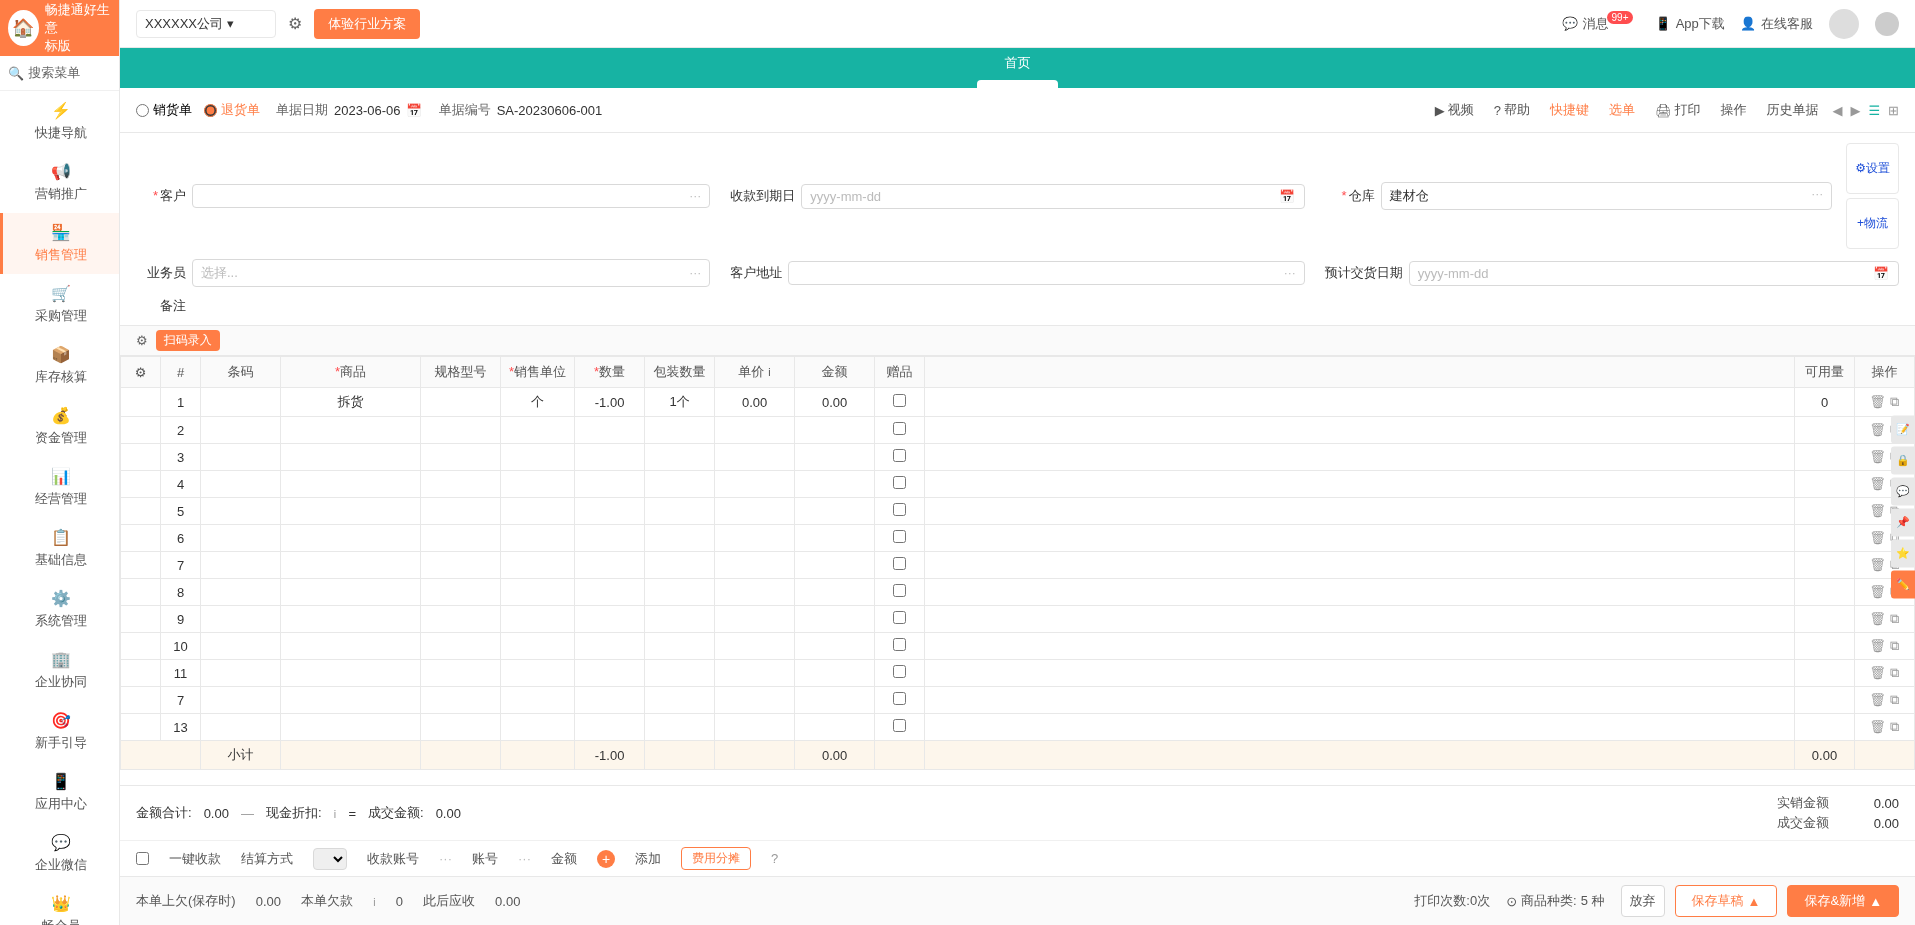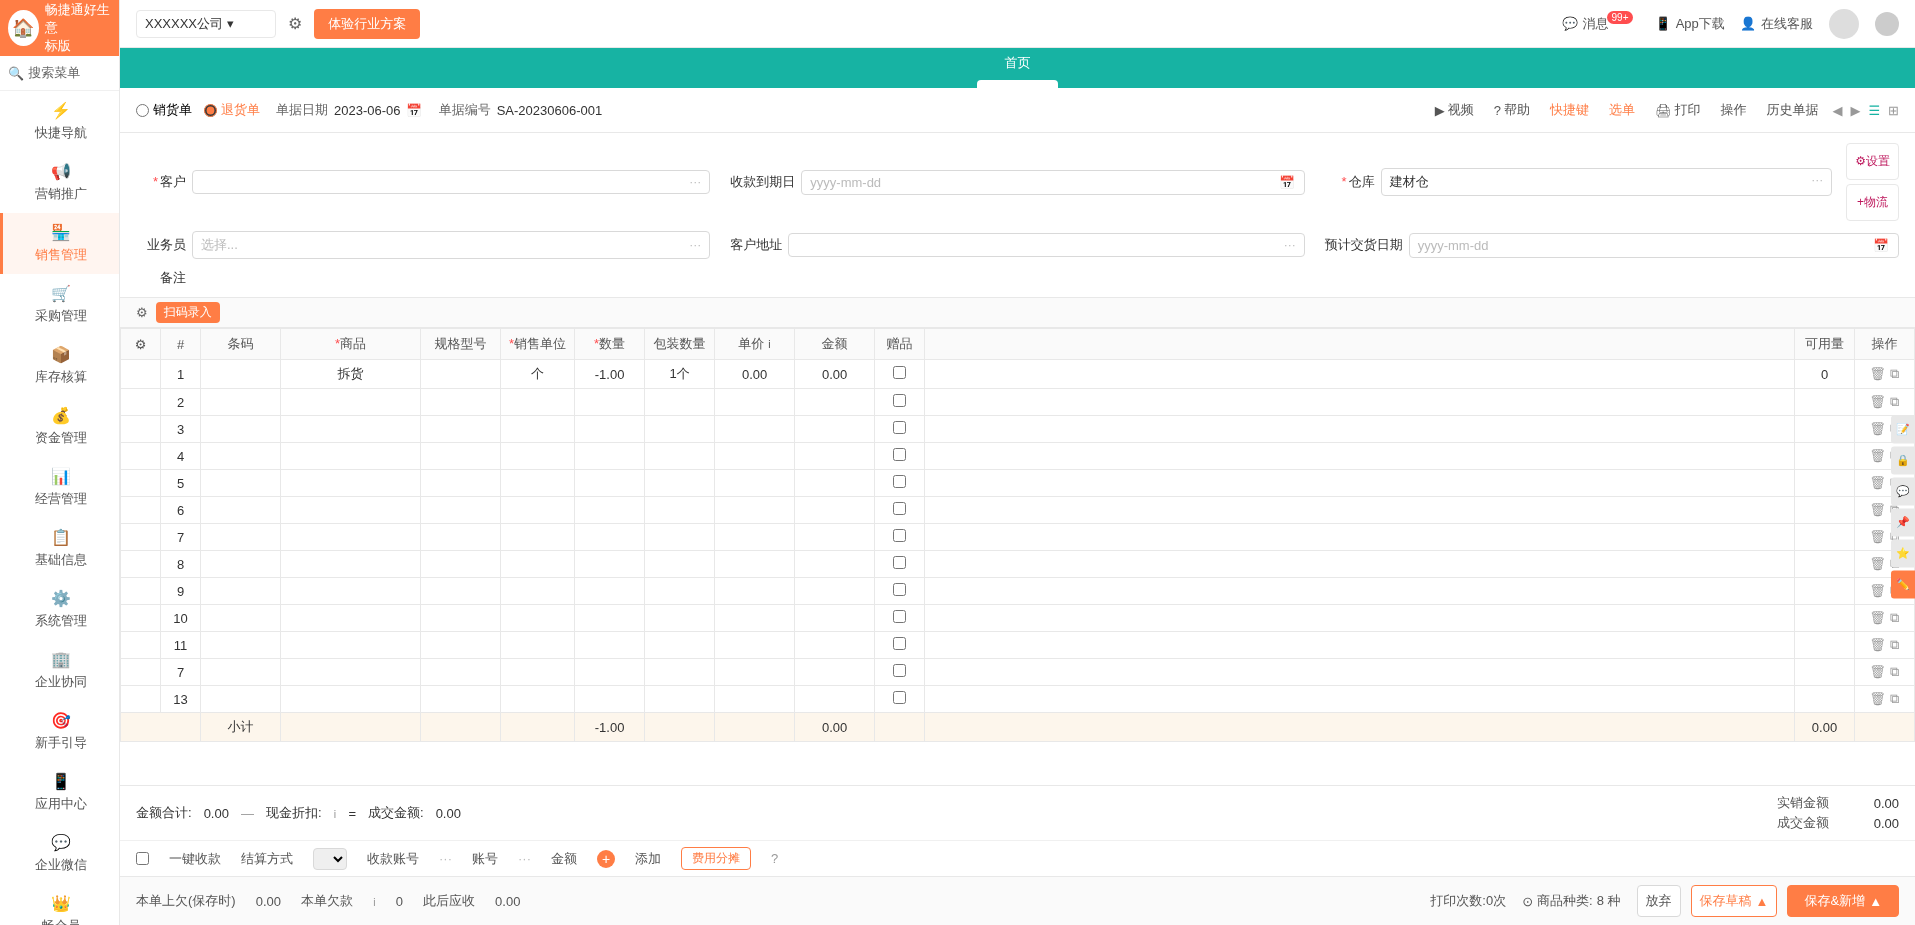--- a/index.html
+++ b/index.html
@@ -197,24 +197,24 @@
     .form-input.placeholder { color: #bbb; }
     .form-input-suffix { color: #bbb; cursor: pointer; font-size: 12px; }
     .remark-row {
       grid-column: 1 / -1;
       display: flex; align-items: center; gap: 6px;
     }
     .side-btn {
       background: #fff;
       border: 1px solid #e8e8e8;
       border-radius: 4px;
-      padding: 9px 8px;
+      padding: 16px 8px;
       cursor: pointer;
       font-size: 12px;
-      color: #be185d;
+      color: #1d4ed8;
       white-space: nowrap;
     }
     .data-table-wrap {
       overflow: auto;
       flex: 1;
     }
     .data-table {
       width: 100%;
       border-collapse: collapse;
       font-size: 12px;
@@ -289,21 +289,21 @@
     .action-buttons {
       display: flex; gap: 10px; align-items: center;
     }
     .btn-discard {
       border: 1px solid #d9d9d9; background: #fff;
       border-radius: 4px; padding: 6px 8px; cursor: pointer;
       color: #555; font-size: 13px;
     }
     .btn-save-draft {
       border: 1px solid #ff7d45; background: #fff;
-      border-radius: 4px; padding: 6px 8px; cursor: pointer;
+      border-radius: 4px; padding: 6px 16px; cursor: pointer;
       color: #ff7d45; font-size: 13px;
       display: flex; align-items: center; gap: 4px;
     }
     .btn-save-new {
       border: 1px solid #ff7d45; background: #ff7d45;
       border-radius: 4px; padding: 6px 16px; cursor: pointer;
       color: #fff; font-size: 13px;
       display: flex; align-items: center; gap: 4px;
     }
     .summary-row { display: flex; gap: 10px; align-items: center; font-size: 13px; }
@@ -921,21 +921,21 @@
         <span>本单欠款</span>
         <span style="cursor:pointer;color:#999;font-size:11px;">ℹ</span>
         <span>0</span>
         <span>此后应收</span>
         <span>0.00</span>
         <div class="status-right">
           <span>打印次数:0次</span>
           <div style="display:flex;align-items:center;gap:4px;">
             <span style="cursor:pointer;">⊙</span>
             <span>商品种类:</span>
-            <span>8 种</span>
+            <span>5 种</span>
           </div>
           <div class="action-buttons">
             <button class="btn-discard">放弃</button>
             <button class="btn-save-draft">
               <span>保存草稿</span>
               <span>▲</span>
             </button>
             <button class="btn-save-new">
               <span>保存&amp;新增</span>
               <span>▲</span>

